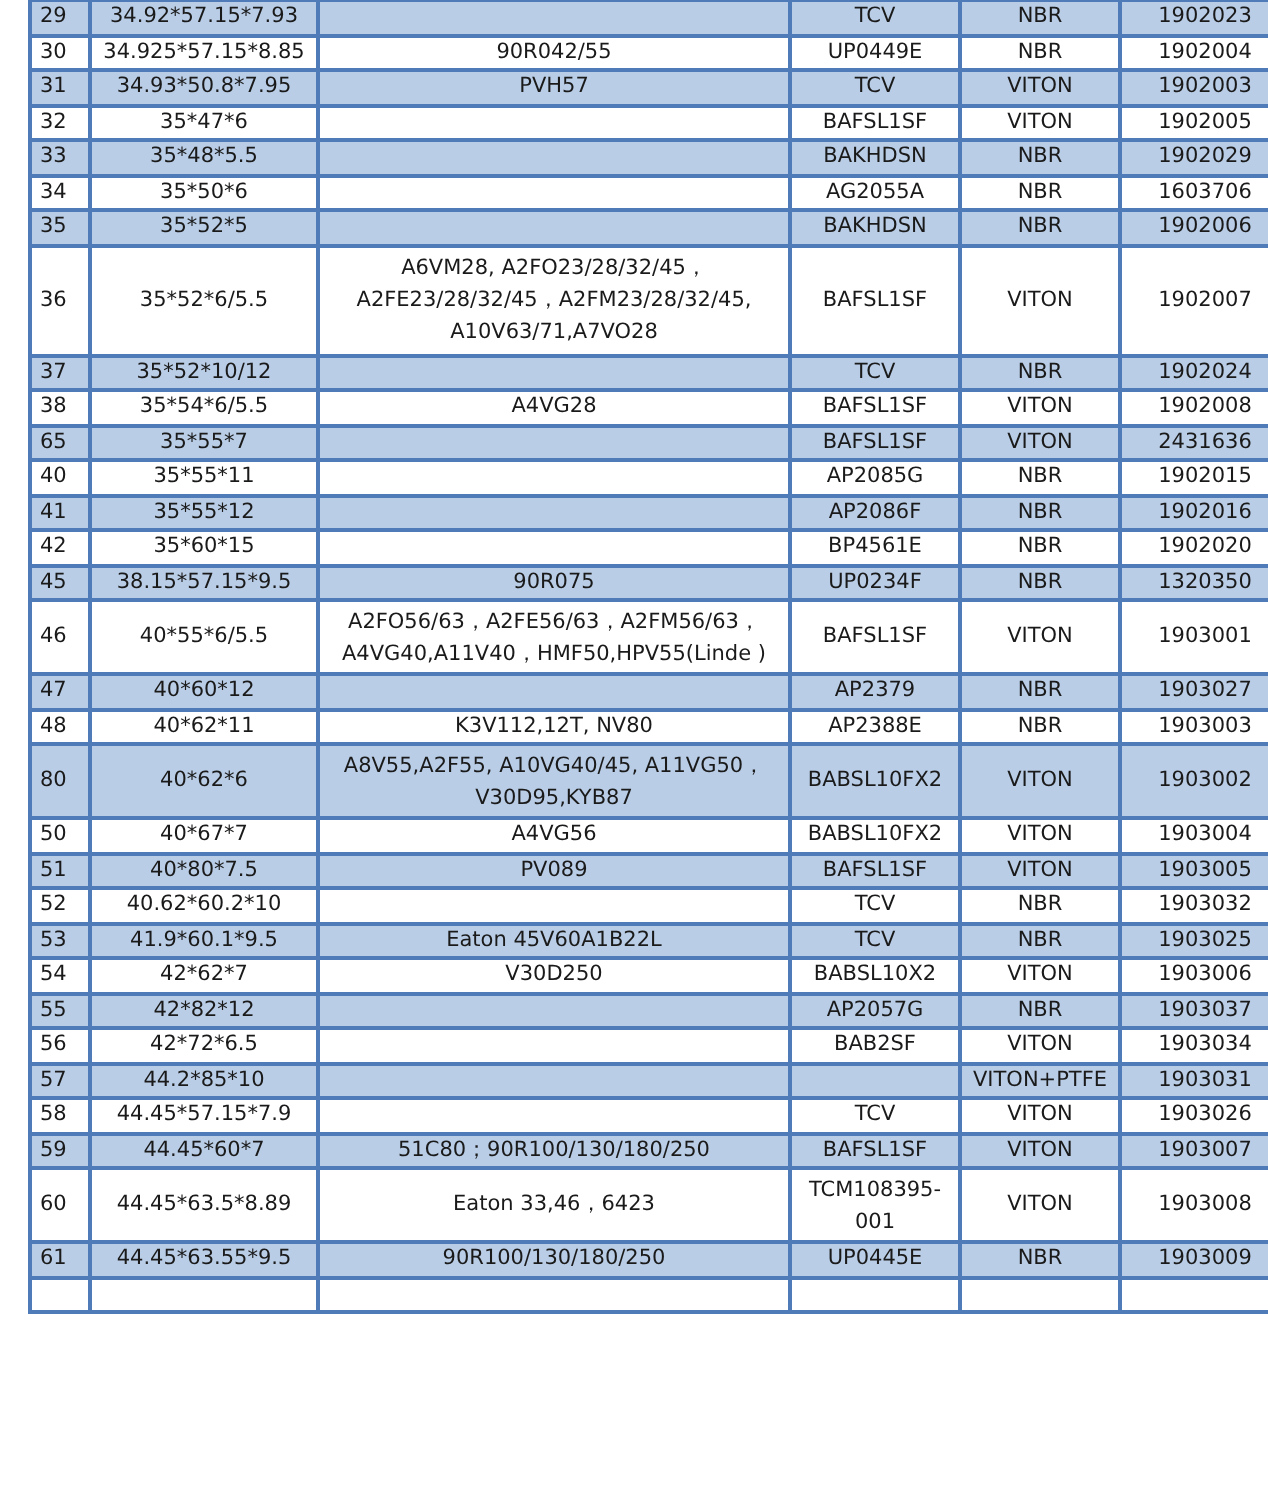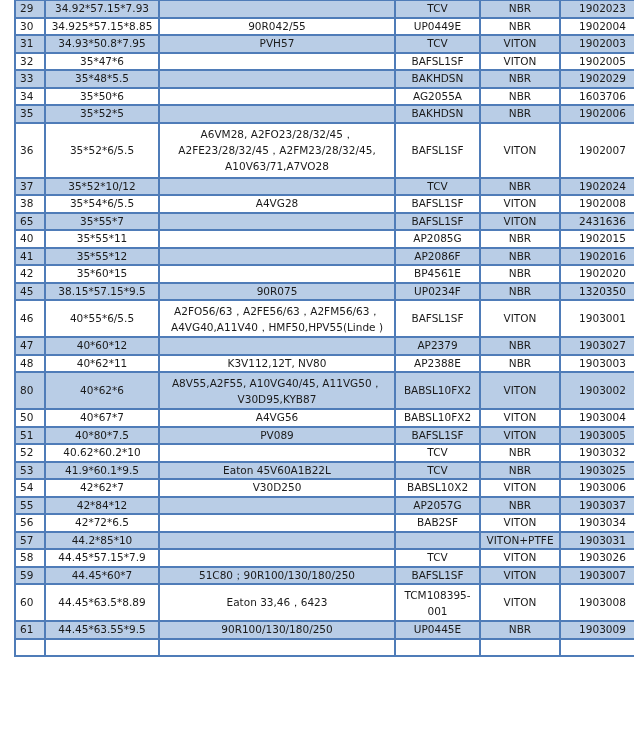--- a/index.html
+++ b/index.html
@@ -281,21 +281,21 @@
       <td class="c-no">54</td>
       <td>42*62*7</td>
       <td>V30D250</td>
       <td>BABSL10X2</td>
       <td>VITON</td>
       <td>1903006</td>
     </tr>
 
     <tr class="alt">
       <td class="c-no">55</td>
-      <td>42*84*12</td>
+      <td>42*82*12</td>
       <td></td>
       <td>AP2057G</td>
       <td>NBR</td>
       <td>1903037</td>
     </tr>
 
     <tr class="plain">
       <td class="c-no">56</td>
       <td>42*72*6.5</td>
       <td></td>

